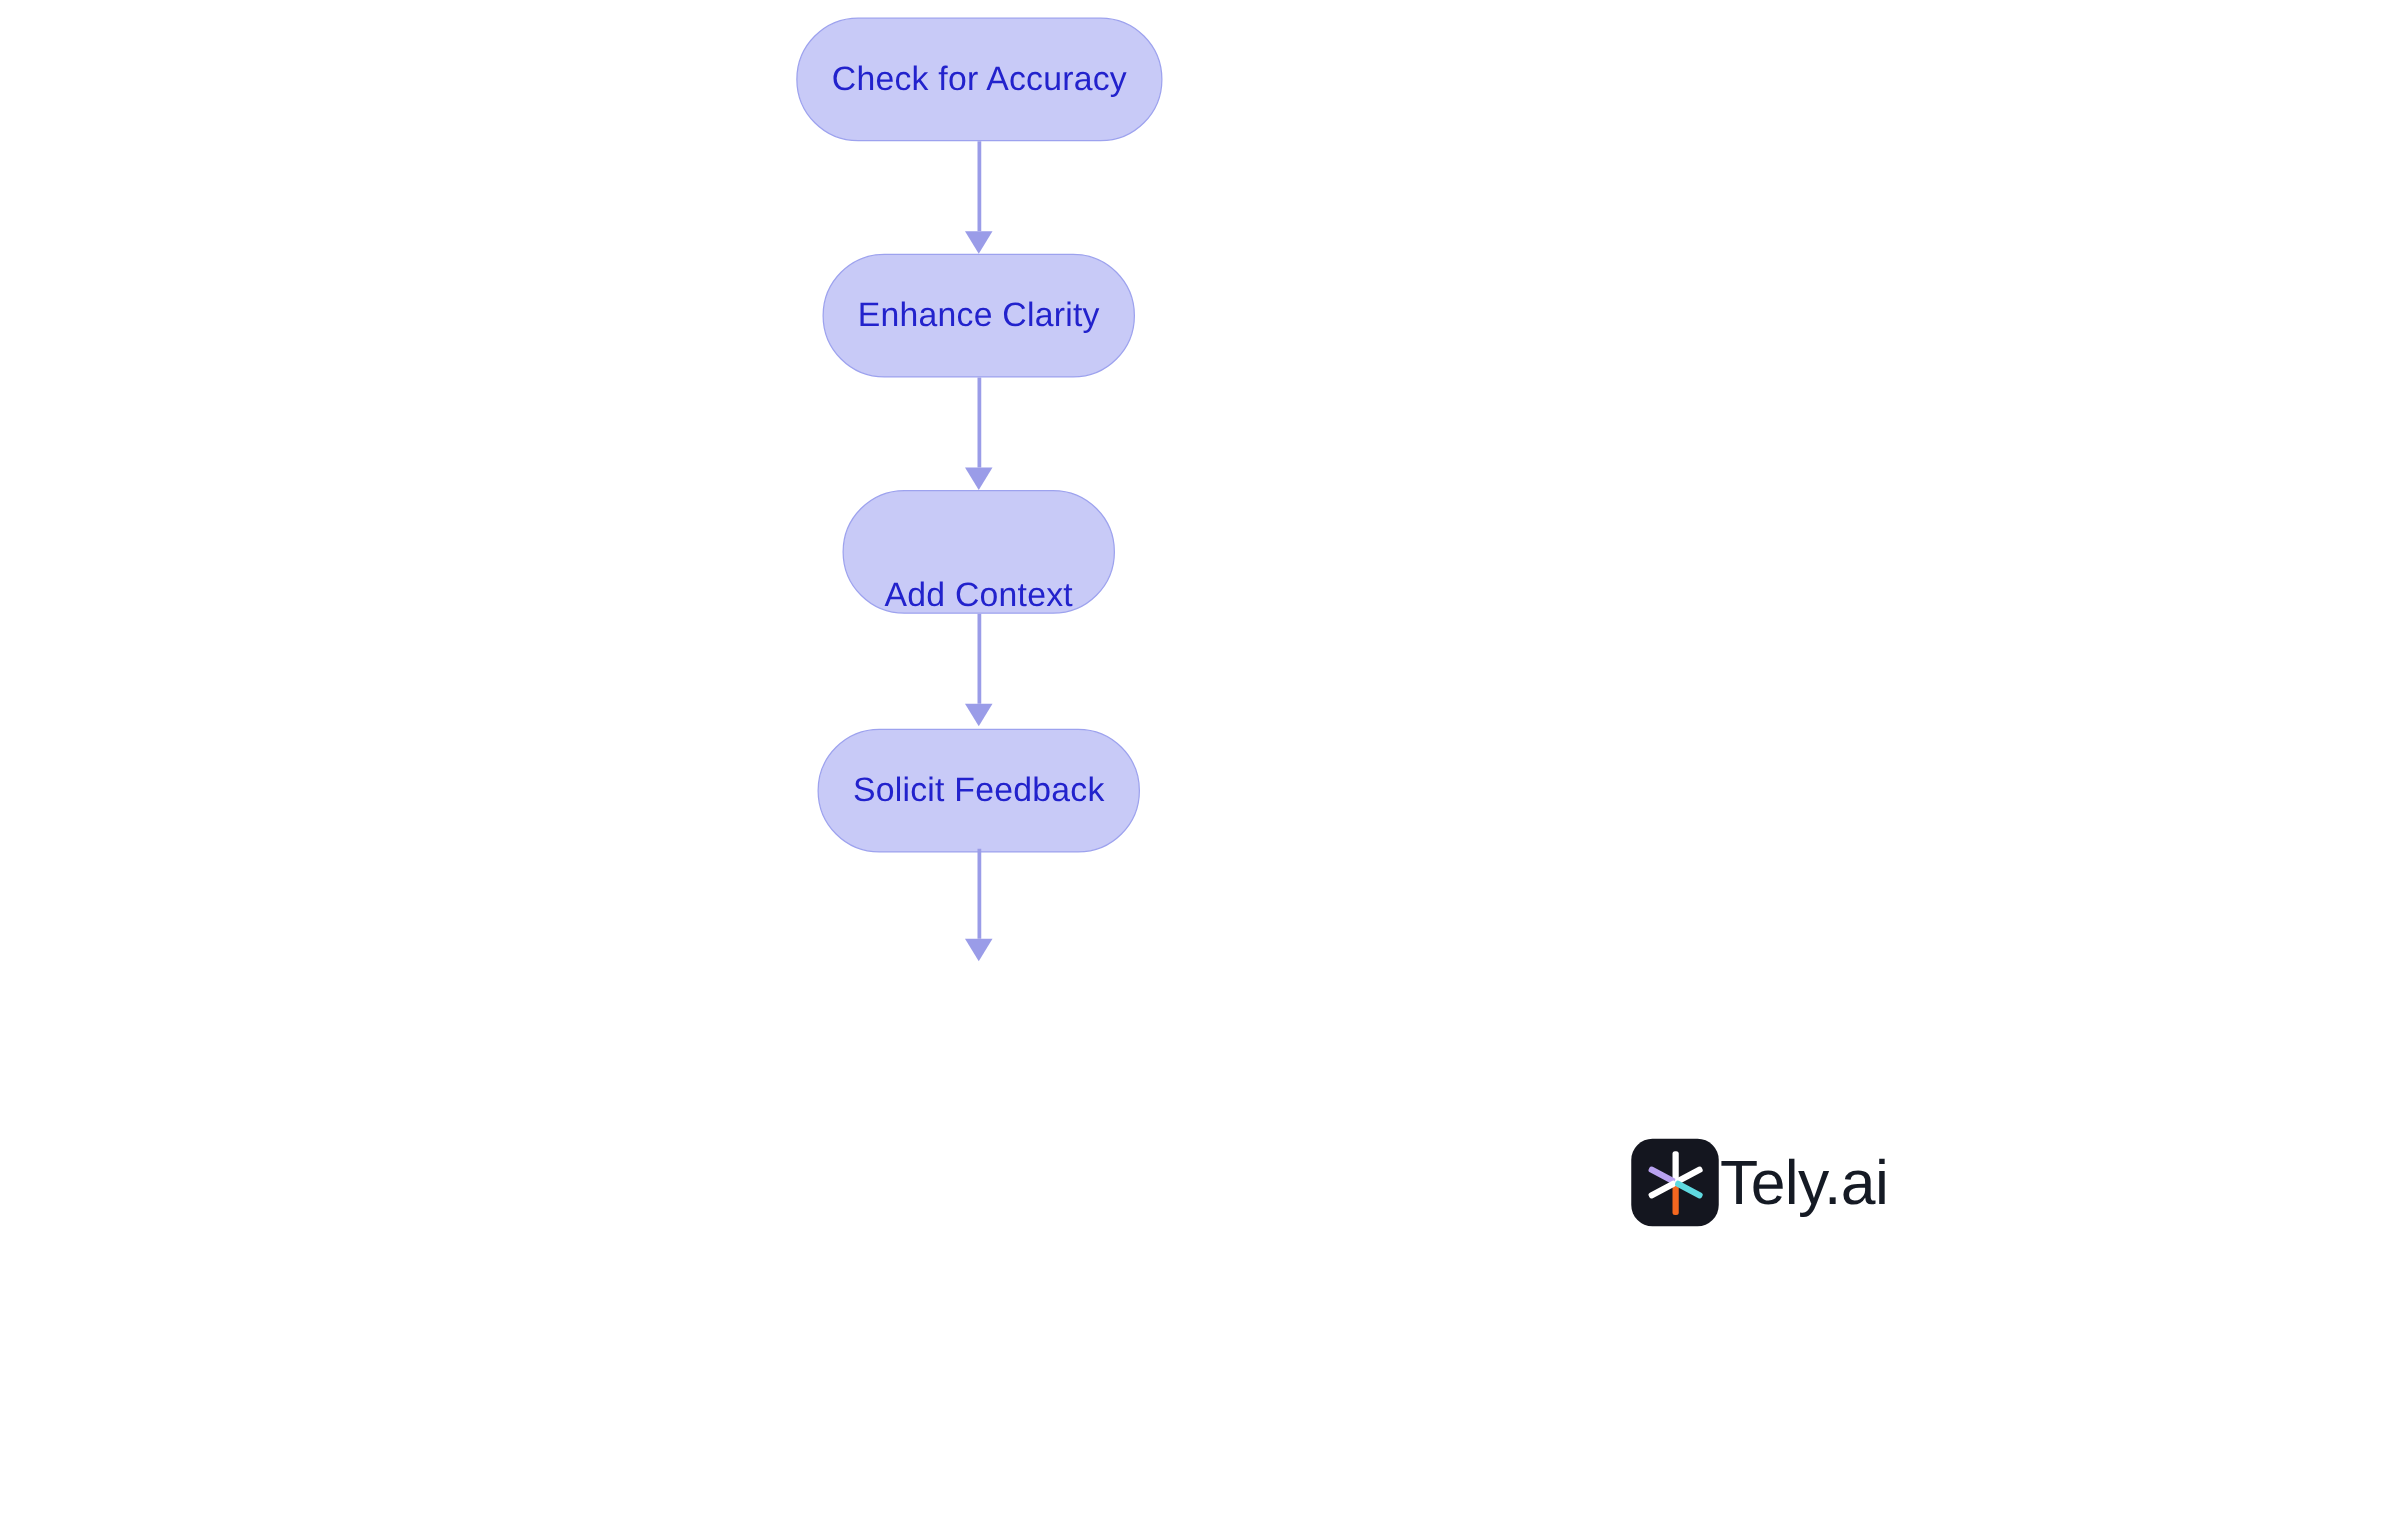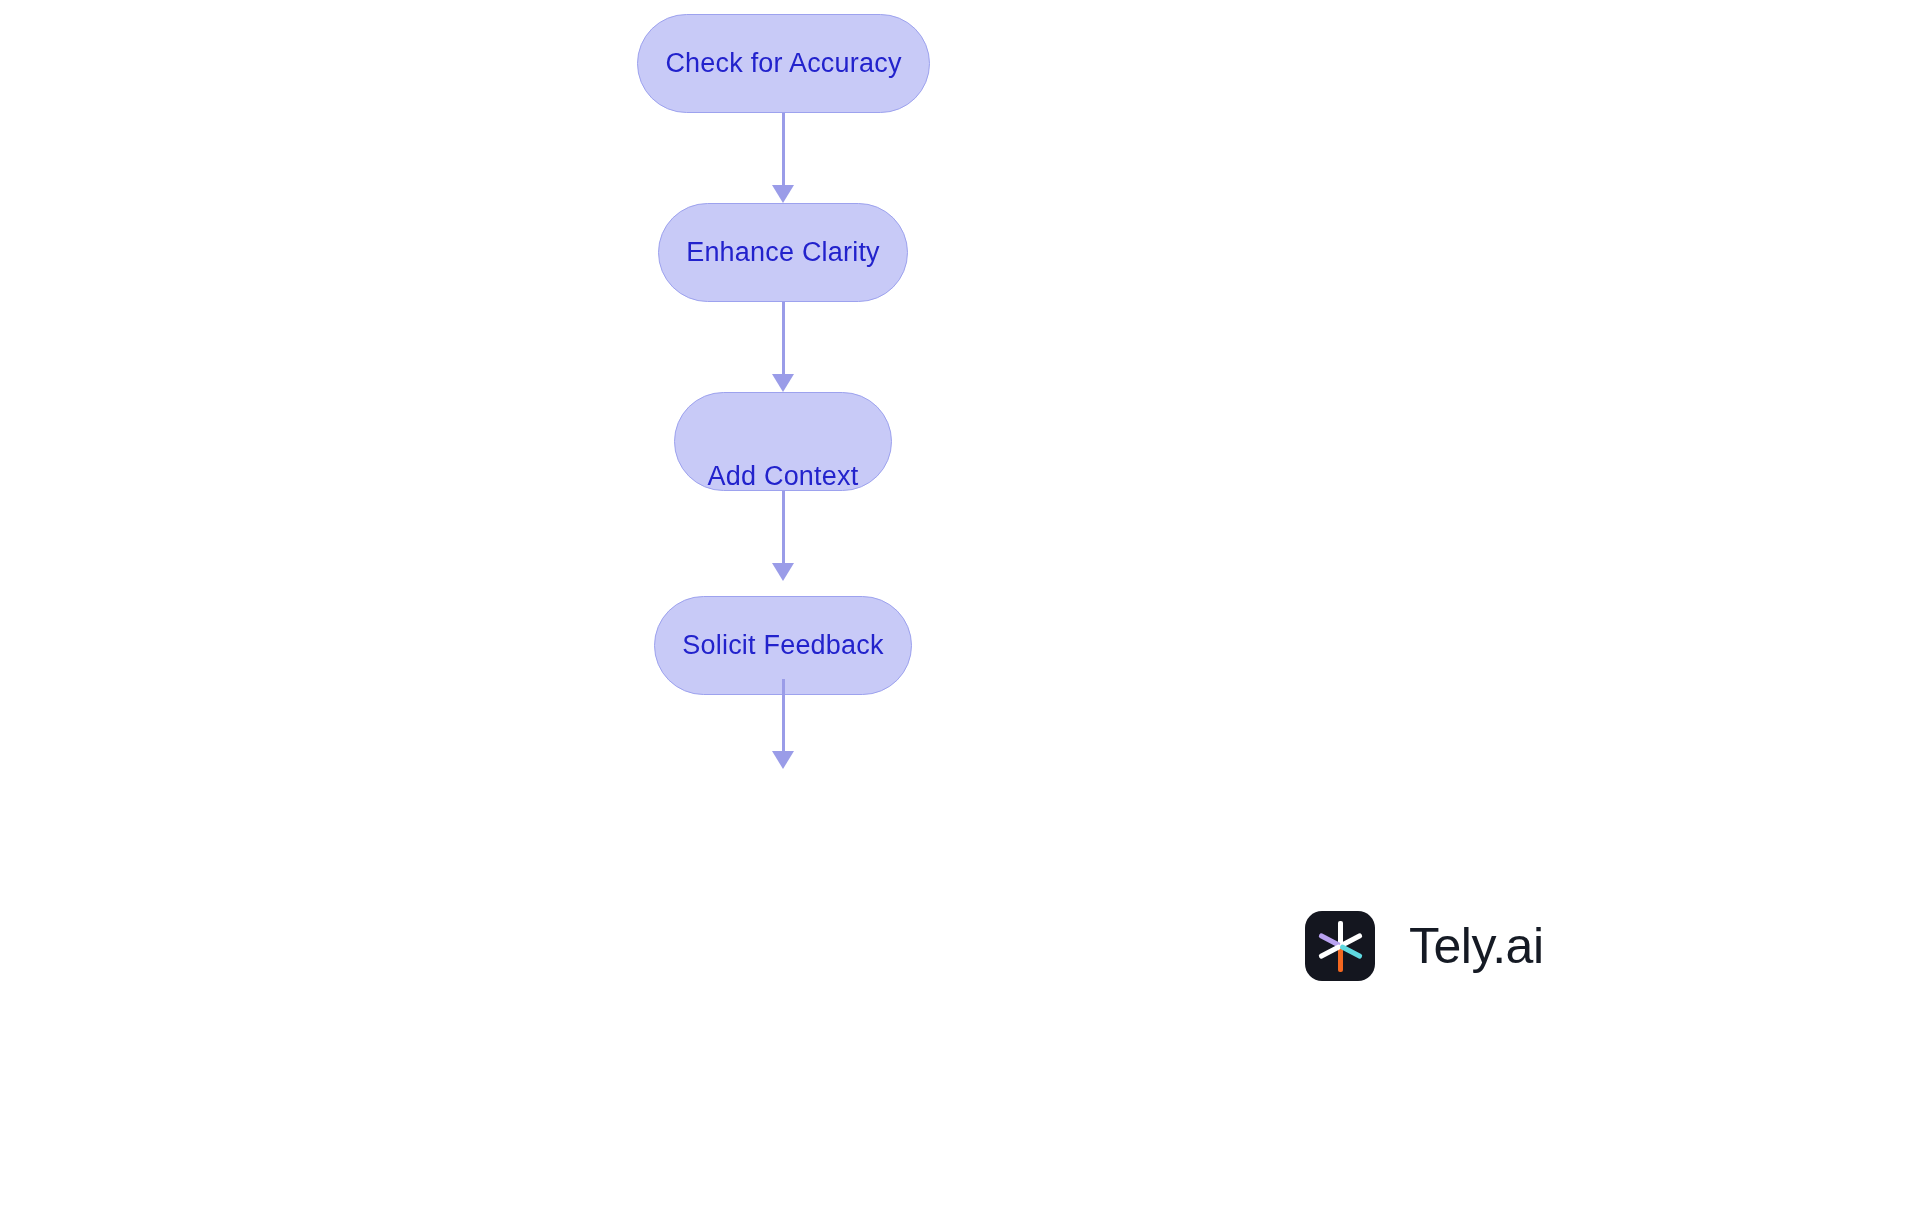--- a/index.html
+++ b/index.html
@@ -72,21 +72,21 @@
 
   
   .logo {
     position: absolute;
     left: 1305px;
     top: 906px;
     width: 230px;
     height: 80px;
     display: flex;
     align-items: center;
-    gap: 34px;
+    gap: 1px;
   }
   .logo-mark {
     width: 70px;
     height: 70px;
     border-radius: 17px;
     background: #14161f;
     position: relative;
     flex: none;
     overflow: hidden;
   }
@@ -156,21 +156,21 @@
     <div class="edge" style="left:782px; top:302px; height:72px;"></div>
     <div class="arrowhead" style="left:772px; top:374px;"></div>
 
     <div class="node" style="left:674px; top:392px; width:218px;align-items:flex-end;">
       <span class="node-label">Add Context</span>
     </div>
 
     <div class="edge" style="left:782px; top:491px; height:72px;"></div>
     <div class="arrowhead" style="left:772px; top:563px;"></div>
 
-    <div class="node" style="left:654px; top:596px; width:258px;">
+    <div class="node" style="left:654px; top:583px; width:258px;">
       <span class="node-label">Solicit Feedback</span>
     </div>
 
     <div class="edge" style="left:782px; top:679px; height:72px;"></div>
     <div class="arrowhead" style="left:772px; top:751px;"></div>
 
 
   </div>
 
   <div class="logo">

